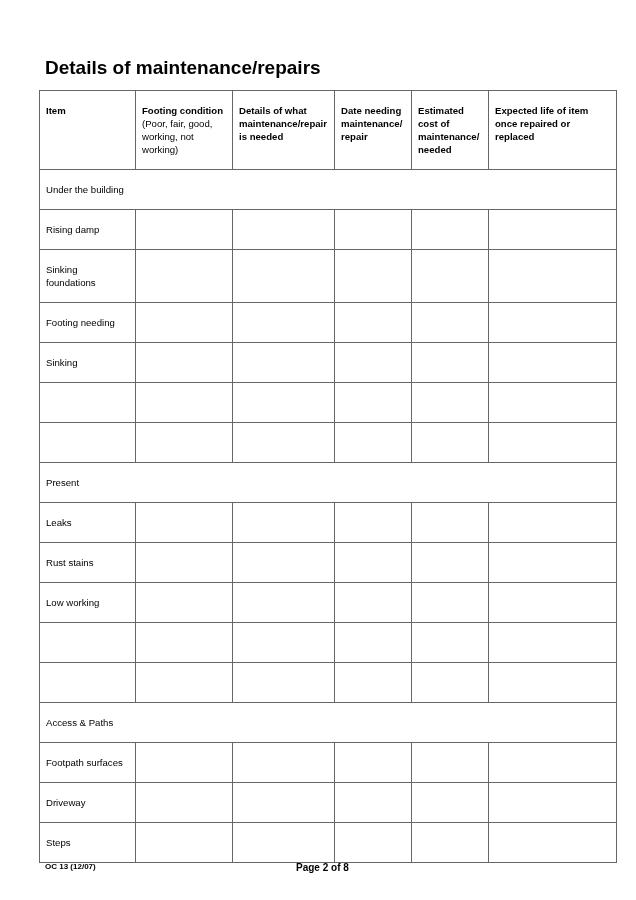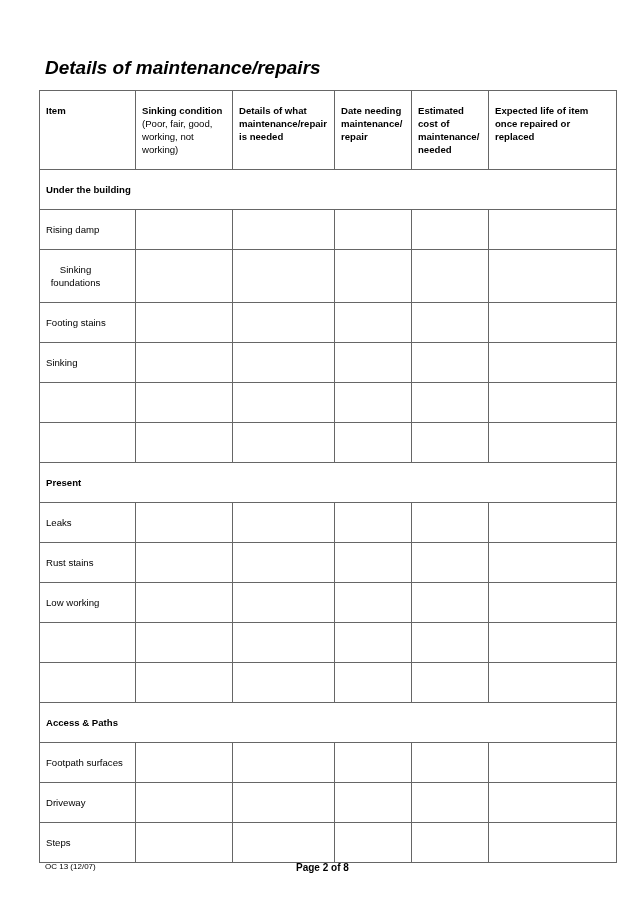--- a/index.html
+++ b/index.html
@@ -1,48 +1,48 @@
 <!DOCTYPE html>
 <html><head>
 <meta charset="utf-8">
 <style>
   html, body { margin: 0; padding: 0; background: #ffffff; }
   body { width: 636px; height: 900px; position: relative; overflow: hidden;
          font-family: "Liberation Sans", "DejaVu Sans", sans-serif; color: #000; }
-  .title { position: absolute; left: 45px; top: 57px; font-size: 19px; font-weight: bold; letter-spacing: 0px; font-style: italic; }
+  .title { position: absolute; left: 45px; top: 57px; font-size: 19px; font-weight: bold; letter-spacing: 0px; }
   table.form { position: absolute; left: 39px; top: 90px; border-collapse: collapse; table-layout: fixed; width: 577px; }
   table.form td, table.form th { border: 1px solid #666; vertical-align: top; padding: 0 6px; font-size: 9.6px; line-height: 13px; text-align: left; }
   table.form th { font-weight: bold; padding-top: 13px; }
   th .sub { font-weight: normal; }
   tr.head { height: 79px; margin-left: 15px; }
-  tr.section td { font-weight: bold; height: 39px; vertical-align: middle; }
+  tr.section td { font-weight: normal; height: 39px; vertical-align: middle; }
   tr.row td { height: 39px; vertical-align: middle; }
-  tr.row.tall td { height: 52px; text-align: center; }
+  tr.row.tall td { height: 52px; }
   td.cell { cursor: text; }
-  .footer-left { position: absolute; left: 45px; top: 862px; font-size: 8px; font-weight: normal; }
+  .footer-left { position: absolute; left: 45px; top: 862px; font-size: 8px; font-weight: bold; }
   .footer-center { position: absolute; left: 296px; top: 862px; font-size: 10px; font-weight: bold; }
 </style>
 </head>
 <body>
 
 <div class="title">Details of maintenance/repairs</div>
 
 <table class="form">
   <colgroup>
     <col style="width:96px">
       <col style="width:97px">
       <col style="width:102px">
     <col style="width:77px">
       <col style="width:77px">
       <col style="width:128px">
   </colgroup>
   <thead>
     <tr class="head">
       <th><span>Item</span></th>
-      <th><span>Sinking condition</span><br><span class="sub">(Poor, fair, good, working, not working)</span></th>
+      <th><span>Footing condition</span><br><span class="sub">(Poor, fair, good, working, not working)</span></th>
       <th><span>Details of what maintenance/repair is needed</span></th>
       <th><span>Date needing maintenance/ repair</span></th>
       <th><span>Estimated cost of maintenance/ needed</span></th>
       <th><span>Expected life of item once repaired or replaced</span></th>
     </tr>
   </thead>
   <tbody id="tbody">
       <tr class="section">
         <td colspan="6">Under the building</td>
       </tr>
@@ -56,21 +56,21 @@
       </tr>
       <tr class="row tall">
         <td style="padding-right: 30px;">Sinking foundations</td>
         <td class="cell"></td>
         <td class="cell"></td>
         <td class="cell"></td>
         <td class="cell"></td>
         <td class="cell"></td>
       </tr>
       <tr class="row">
-        <td>Footing stains</td>
+        <td>Footing needing</td>
         <td class="cell"></td>
         <td class="cell"></td>
         <td class="cell"></td>
         <td class="cell"></td>
         <td class="cell"></td>
       </tr>
       <tr class="row">
         <td>Sinking</td>
         <td class="cell"></td>
         <td class="cell"></td>

